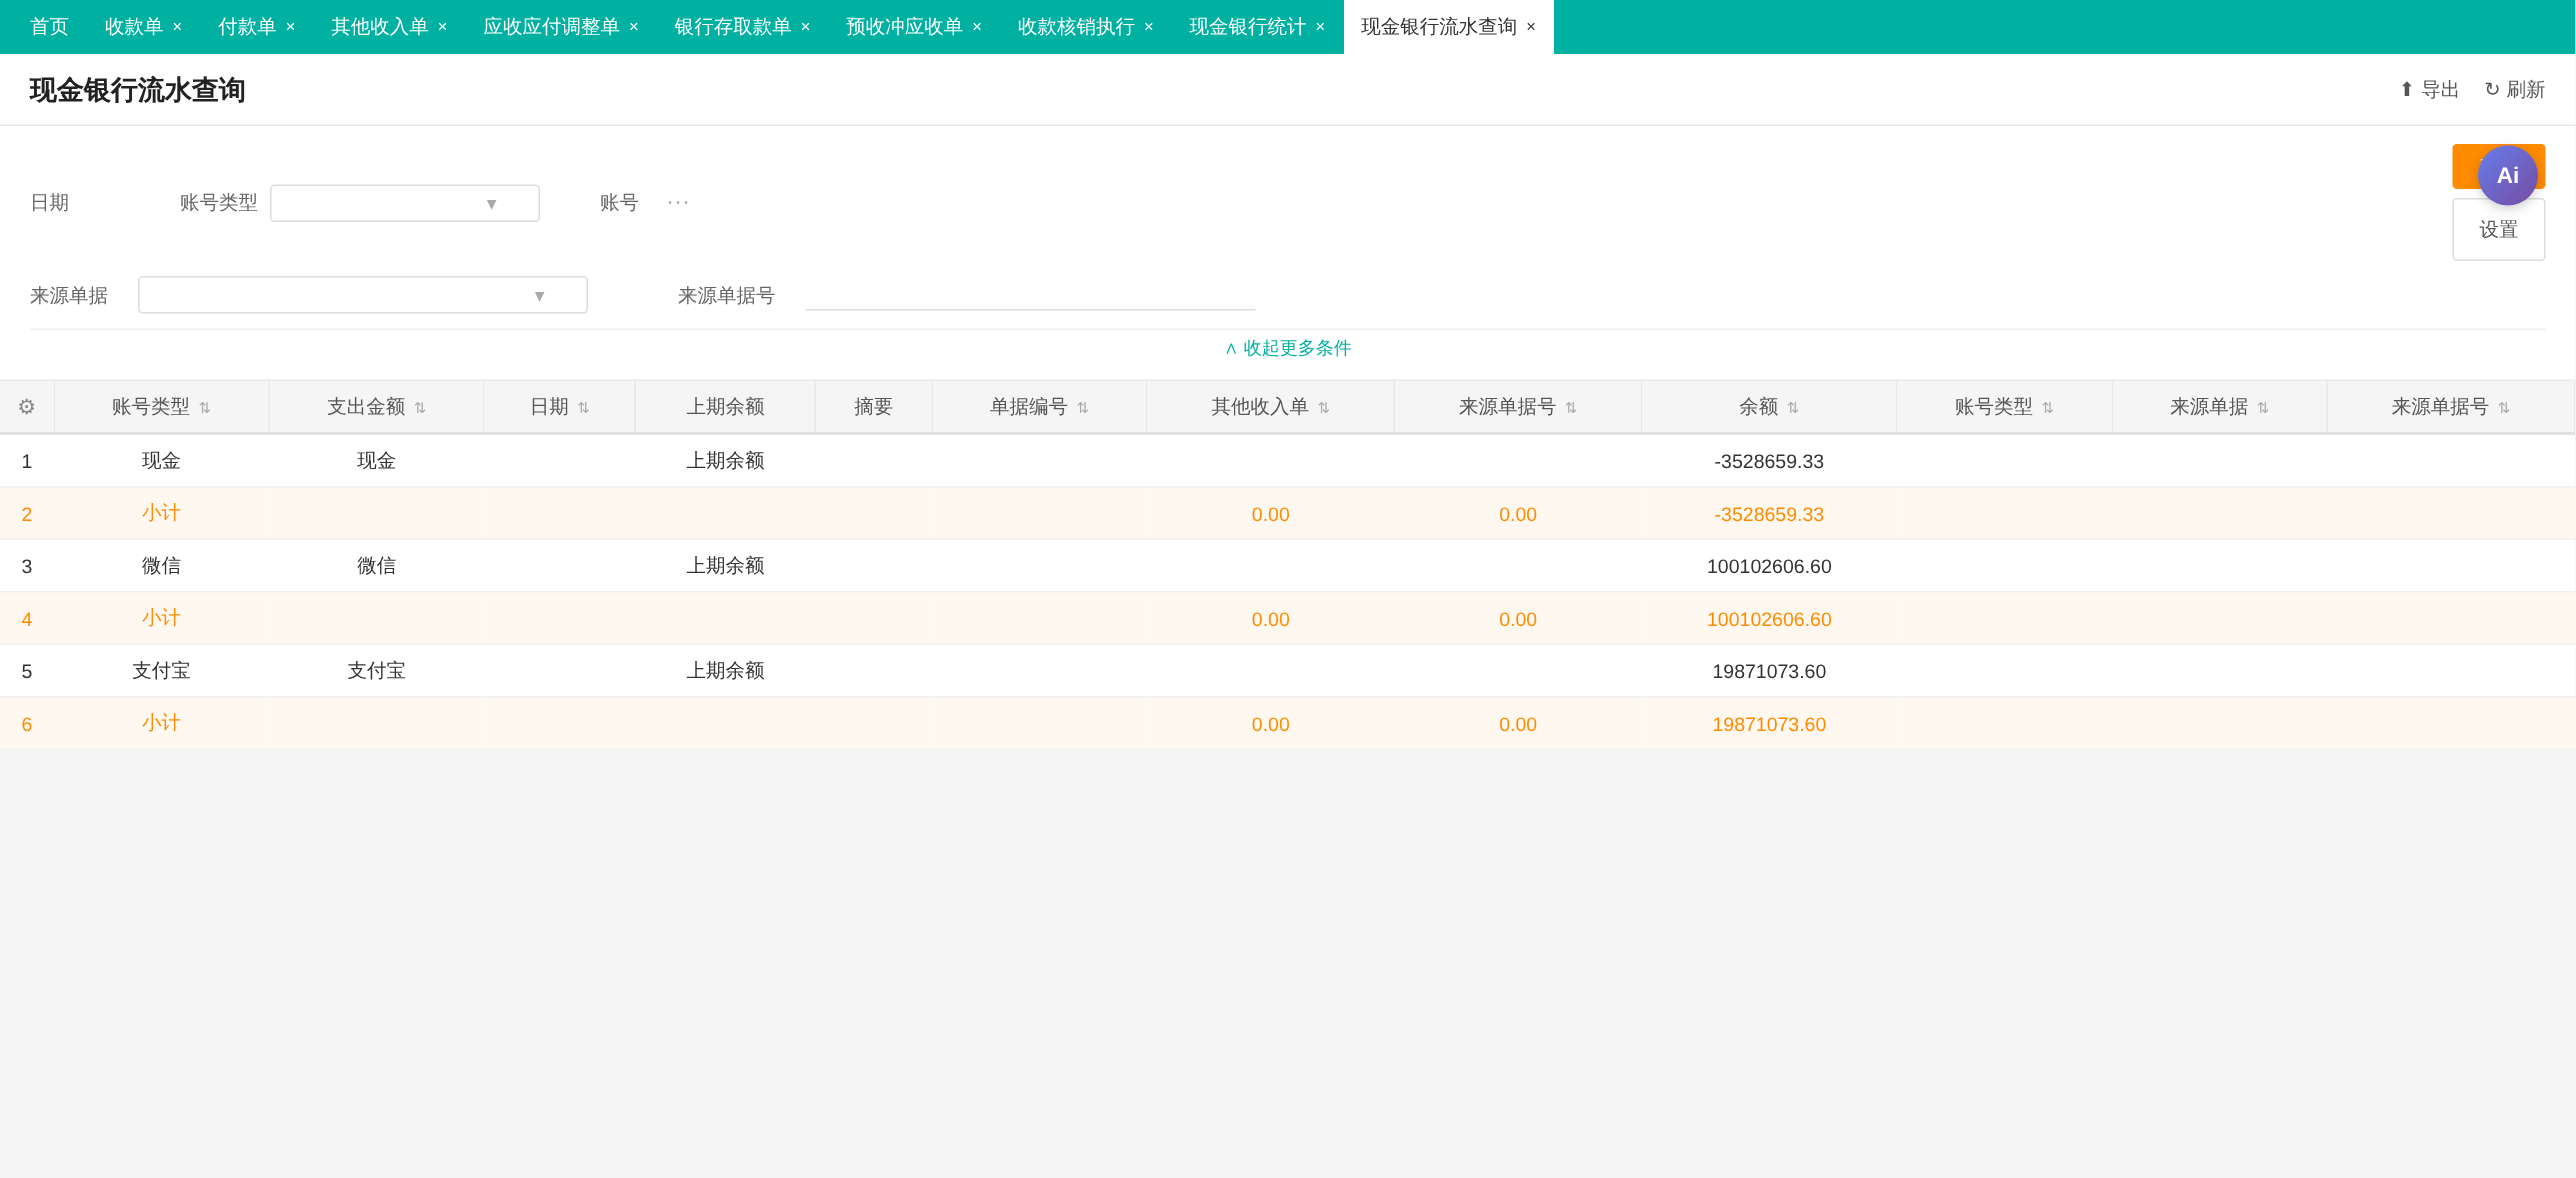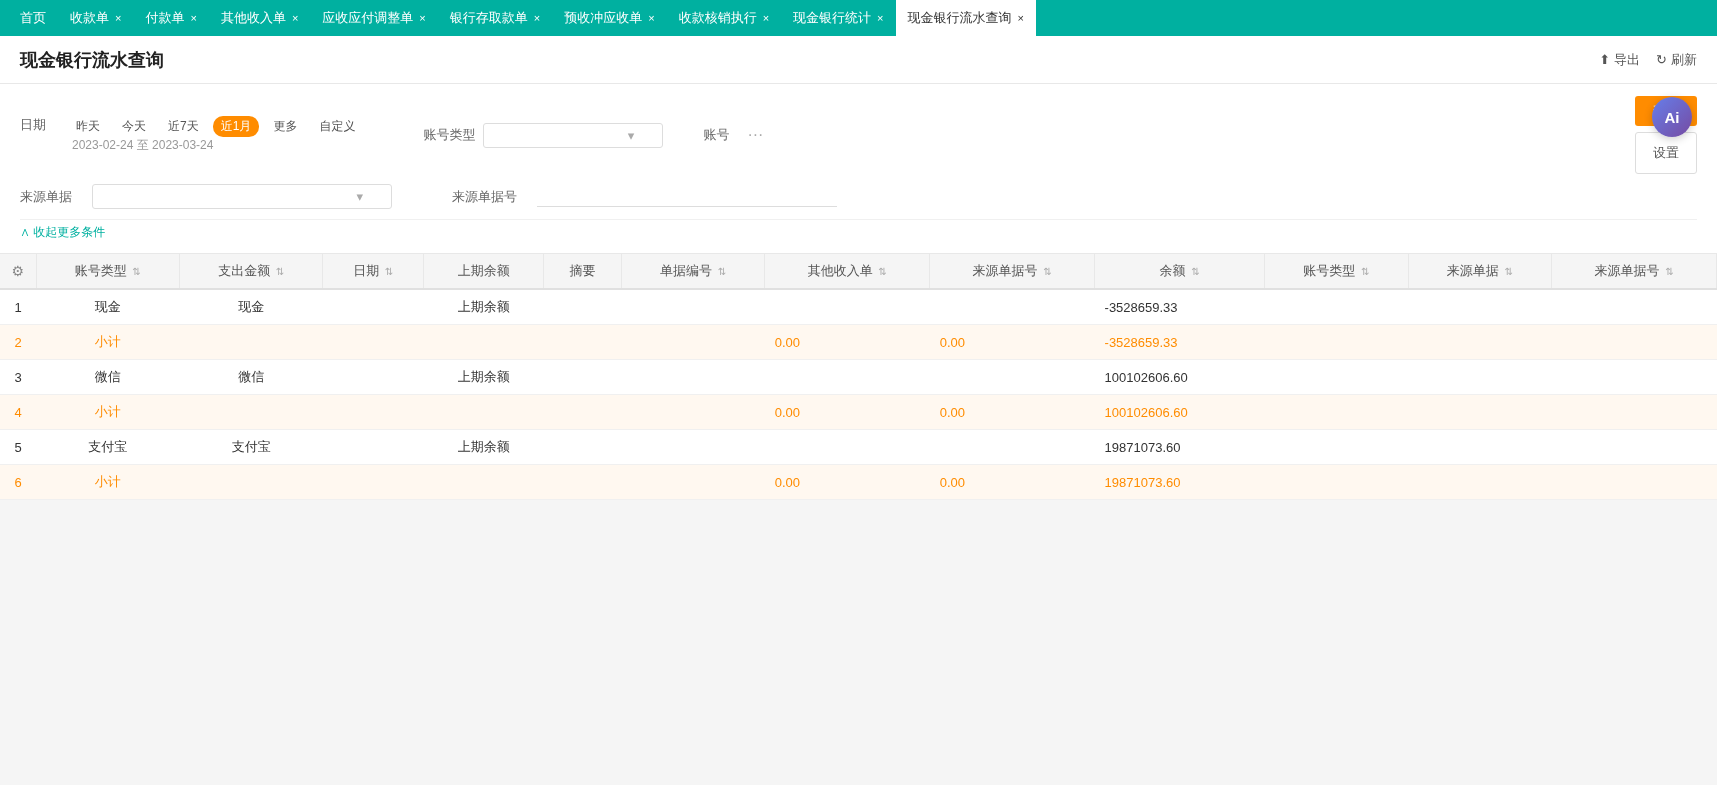--- a/index.html
+++ b/index.html
@@ -139,20 +139,21 @@
     .settings-btn {
       background: #fff;
       color: #555;
       border: 1px solid #ddd;
       border-radius: 3px;
       padding: 11px 14px;
       cursor: pointer;
       font-size: 13px;
     }
     .collapse-bar {
+      text-align: center;
       color: #00b0a0;
       font-size: 12px;
       cursor: pointer;
       padding: 4px 0;
       border-top: 1px solid #f0f0f0;
       margin-top: 4px;
     }
 
     
     .table-container {
@@ -191,21 +192,21 @@
       background: #fff8f0;
       color: #ff8c00;
     }
     tbody tr.subtotal td { color: #ff8c00; }
     tbody td {
       padding: 8px 10px;
       text-align: center;
       color: #333;
       white-space: nowrap;
     }
-    tbody td.num-col { text-align: left; }
+    tbody td.num-col { text-align: center; }
     .gear-icon { font-size: 14px; color: #888; cursor: pointer; }
     .ai-badge {
       position: fixed;
       right: 25px;
       top: 97px;
       background: linear-gradient(135deg, #667eea 0%, #764ba2 100%);
       color: white;
       border-radius: 50%;
       width: 40px;
       height: 40px;
@@ -276,31 +277,20 @@
     </div>
   </div>
 </div>
 
 <div class="filter-area">
 
   <div class="filter-row">
 
     <div style="display:flex;align-items:flex-start;gap:8px;">
       <span class="filter-label">日期</span>
-      <div style="display:flex;flex-direction:column;">
-        <div class="date-options">
-          <span class="date-opt">昨天</span>
-          <span class="date-opt">今天</span>
-          <span class="date-opt">近7天</span>
-          <span class="date-opt active">近1月</span>
-          <span class="date-opt">更多</span>
-          <span class="date-opt">自定义</span>
-        </div>
-        <span class="date-range">2023-02-24 至 2023-03-24</span>
-      </div>
     </div>
 
     <div style="display:flex;align-items:center;gap:8px;margin-left:40px;">
       <span class="filter-label">账号类型</span>
       <div class="filter-select">
         <span></span>
         <span style="color:#aaa;">▾</span>
       </div>
     </div>
 

